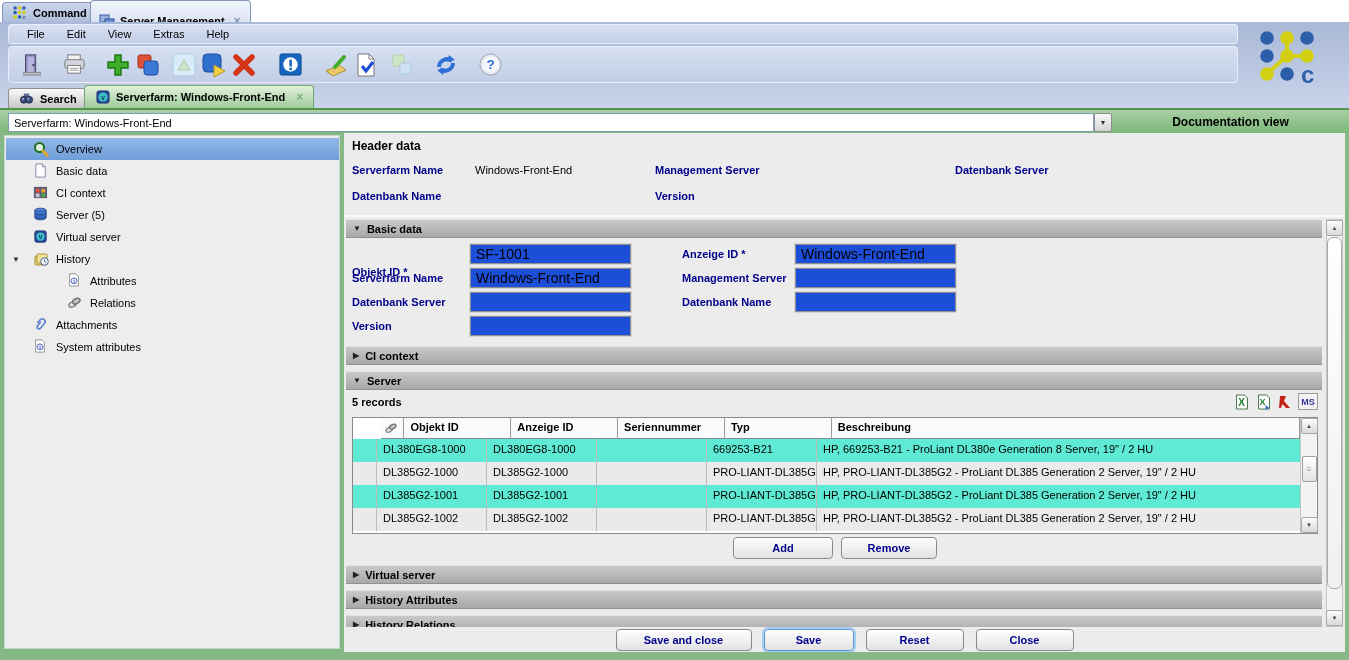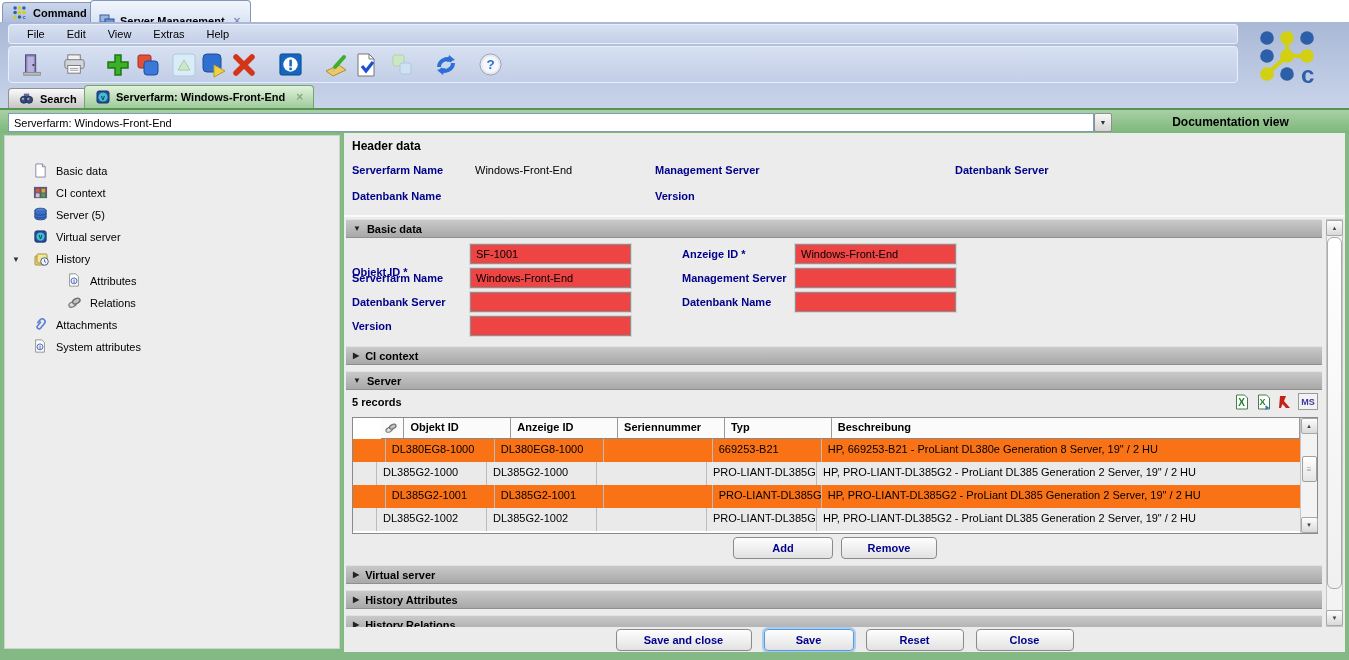--- a/index.html
+++ b/index.html
@@ -66,34 +66,34 @@
   .hvalue { position:absolute; color:#000; }
 
   
   #form-area { position:absolute; left:0; top:86px; width:980px; height:408px; overflow:hidden; }
   .section-bar { position:absolute; left:2px; width:976px; height:19px;
                  background:linear-gradient(#c9c9c9,#a8a8a8); border-top:1px solid #e2e2e2; border-bottom:1px solid #8f8f8f;
                  display:flex; align-items:center; gap:6px; padding-left:7px; font-weight:bold; }
   .sec-arrow { font-size:8px; color:#222; }
 
   .flabel { position:absolute; font-weight:bold; color:#00008b; }
-  .finput { position:absolute; height:20px; border:1px solid #8e8e8e; outline:1px solid #d6d6d6; background:#ef4444;
-            font-family:"Liberation Sans",sans-serif; font-size:11px; padding:1px 5px; }
+  .finput { position:absolute; height:20px; border:1px solid #8e8e8e; outline:1px solid #d6d6d6; background:#1d4ed8;
+            font-family:"Liberation Sans",sans-serif; font-size:14px; padding:1px 5px; }
 
   #records-label { position:absolute; left:8px; top:177px; font-weight:bold; }
   #export-icons { position:absolute; right:6px; top:174px; display:flex; gap:4px; align-items:center; }
   .exp-icon { width:18px; height:17px; display:flex; align-items:center; justify-content:center; }
   #ms-export { border:1px solid #9a9a9a; background:#f2f2f2; font-size:9px; font-weight:bold; color:#3a3a9e; width:20px; }
 
   
   #server-table { position:absolute; left:8px; top:198px; width:966px; height:117px; border:1px solid #8a8a8a; background:#fff; display:flex; }
   #table-cols { width:947px; }
   .trow { display:flex; height:23px; }
   .trow.head { height:21px; background:#fbfbfb; font-weight:bold; border-bottom:1px solid #8a8a8a;margin-left:28px; }
-  .trow.odd  { background:#f97316;padding-left:9px; }
+  .trow.odd  { background:#5eead4; }
   .trow.even { background:#eaeaea; }
   .tc { padding:4px 0 0 6px; white-space:nowrap; overflow:hidden; border-right:1px solid #bcbcbc; }
   .trow.head .tc { border-right:1px solid #9a9a9a; padding-top:3px; }
   .c0 { width:24px; padding-left:3px; }
   .c1,.c2,.c3,.c4 { width:110px; }
   .c5 { width:483px; border-right:none; }
 
   
   .sb { background:#f3f3f3; border-left:1px solid #c5c5c5; display:flex; flex-direction:column; align-items:center; }
   .sb-btn { width:17px; height:16px; background:linear-gradient(#fdfdfd,#d9d9d9); border:1px solid #a8a8a8; border-radius:2px;
@@ -300,20 +300,29 @@
   <input id="combo" value="Serverfarm: Windows-Front-End" style="">
   <div id="combo-btn">
     <span>▼</span>
   </div>
   <div id="view-label">Documentation view</div>
 </div>
 
 <div id="main">
 
   <div id="sidebar">
+    <div class="tree-item selected" style="top:2px; padding-left:27px;">
+      <span class="tree-icon">
+        <svg width="16" height="16" viewBox="0 0 16 16">
+          <circle cx="6.5" cy="6.5" r="4.5" fill="#e2f2e2" stroke="#1c6e1c" stroke-width="2"></circle>
+          <line x1="10" y1="10" x2="14.3" y2="14.3" stroke="#e0a32e" stroke-width="3" stroke-linecap="round"></line>
+        </svg>
+        </span>
+      <span class="tree-label">Overview</span>
+    </div>
     <div class="tree-item" style="top:24px; padding-left:27px;">
       <span class="tree-icon">
         <svg width="15" height="15" viewBox="0 0 16 16">
           <path d="M3 1h7l3 3v11H3z" fill="#fff" stroke="#8888a8"></path>
             <path d="M10 1v3h3" fill="#dde" stroke="#8888a8"></path>
         </svg>
         </span>
       <span class="tree-label">Basic data</span>
     </div>
     <div class="tree-item" style="top:46px; padding-left:27px;">

